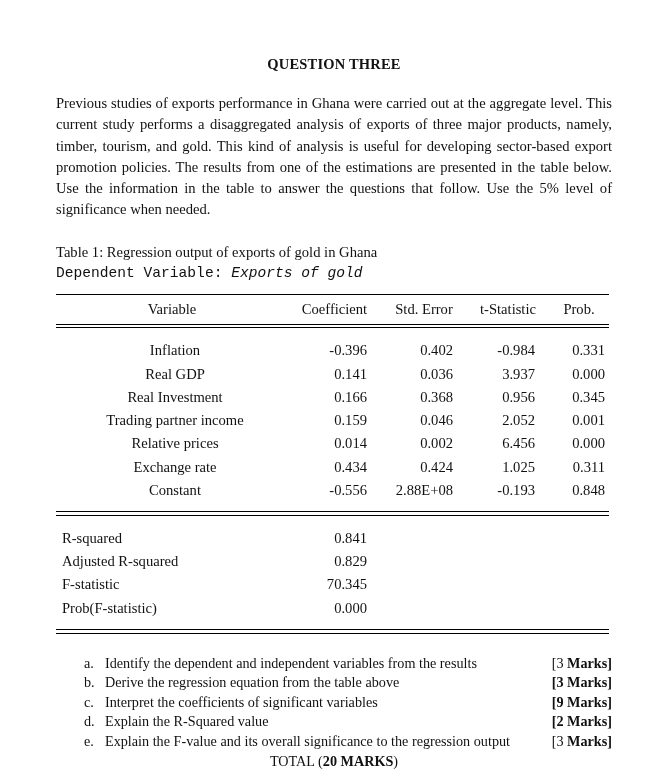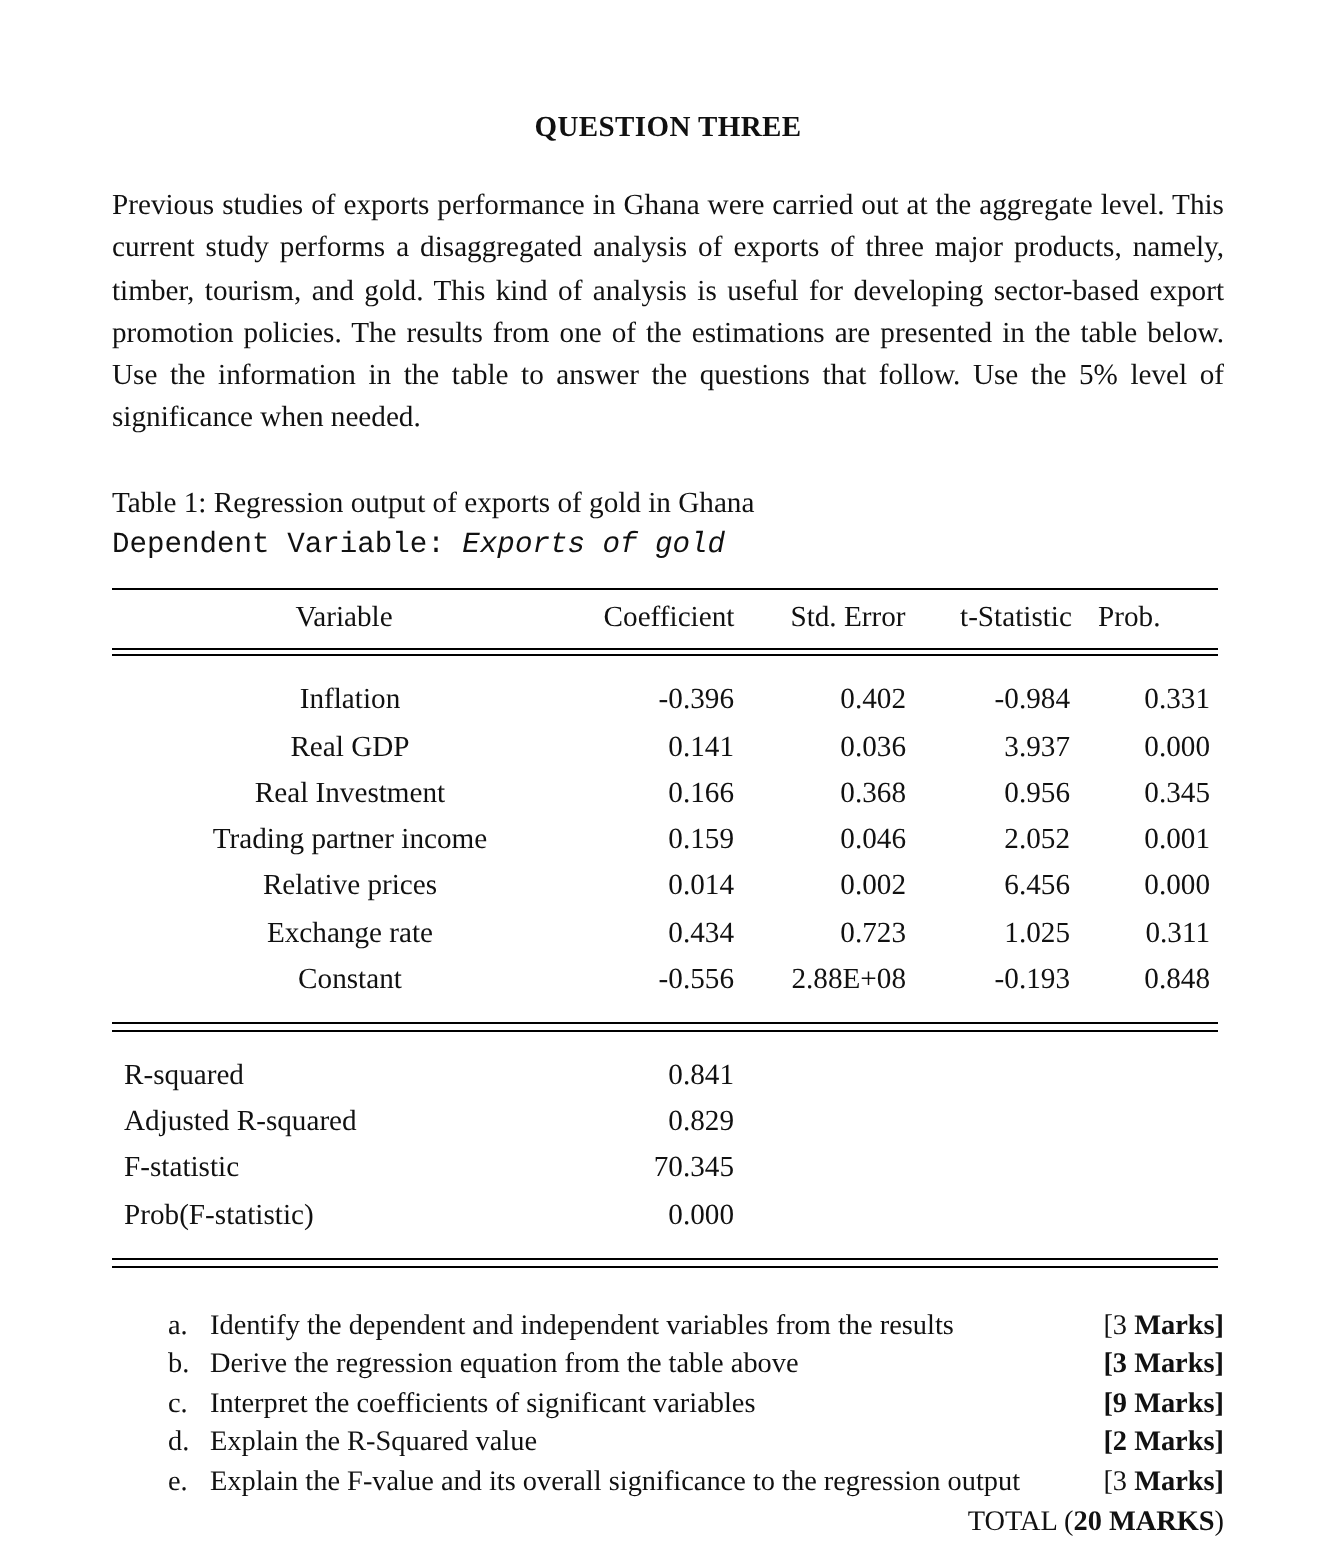--- a/index.html
+++ b/index.html
@@ -78,21 +78,21 @@
     border-top: 1.9px solid #000;
     font-size: 0; line-height: 0; height: 0;
   }
   .hdr td {
     text-align: center;
     padding: 6px 0 6px 0;
     font-size: 14.6px;
     font-family: Liberation Serif, serif;
   }
   .hdr td.col-var { text-align: center; padding-left: 0; }
-  .hdr td.col-p { text-align: left; }
+  .hdr td.col-p { text-align: center; }
 
   .dbl td {
     border-top: 1.6px solid #000;
     border-bottom: 1.1px solid #000;
     height: 2.6px;
     font-size: 0; line-height: 0;
   }
   .spacer-row td { height: 11px; font-size: 0; line-height: 0; }
   .spacer-row-sm td { height: 9px; font-size: 0; line-height: 0; }
 
@@ -132,21 +132,21 @@
     flex: 1 1 auto;
     white-space: nowrap;
   }
   .q-marks {
     flex: 0 0 auto;
     text-align: center;
     white-space: nowrap;
   }
   .q-marks b { font-weight: bold; }
   .total-line {
-    text-align: right;
+    text-align: center;
     font-size: 14.2px;
     line-height: 19.6px;
     padding-right: 0;
     margin-top: 0px;
   }
   .total-line b { font-weight: bold; }
 </style>
 </head>
 <body>
 
@@ -217,21 +217,21 @@
         <tr class="data-row">
           <td class="name">Relative prices</td>
           <td class="num">0.014</td>
           <td class="num">0.002</td>
           <td class="num">6.456</td>
           <td class="num last">0.000</td>
         </tr>
         <tr class="data-row">
           <td class="name">Exchange rate</td>
           <td class="num">0.434</td>
-          <td class="num">0.723</td>
+          <td class="num">0.424</td>
           <td class="num">1.025</td>
           <td class="num last">0.311</td>
         </tr>
         <tr class="data-row">
           <td class="name">Constant</td>
           <td class="num">-0.556</td>
           <td class="num">2.88E+08</td>
           <td class="num">-0.193</td>
           <td class="num last">0.848</td>
         </tr>

